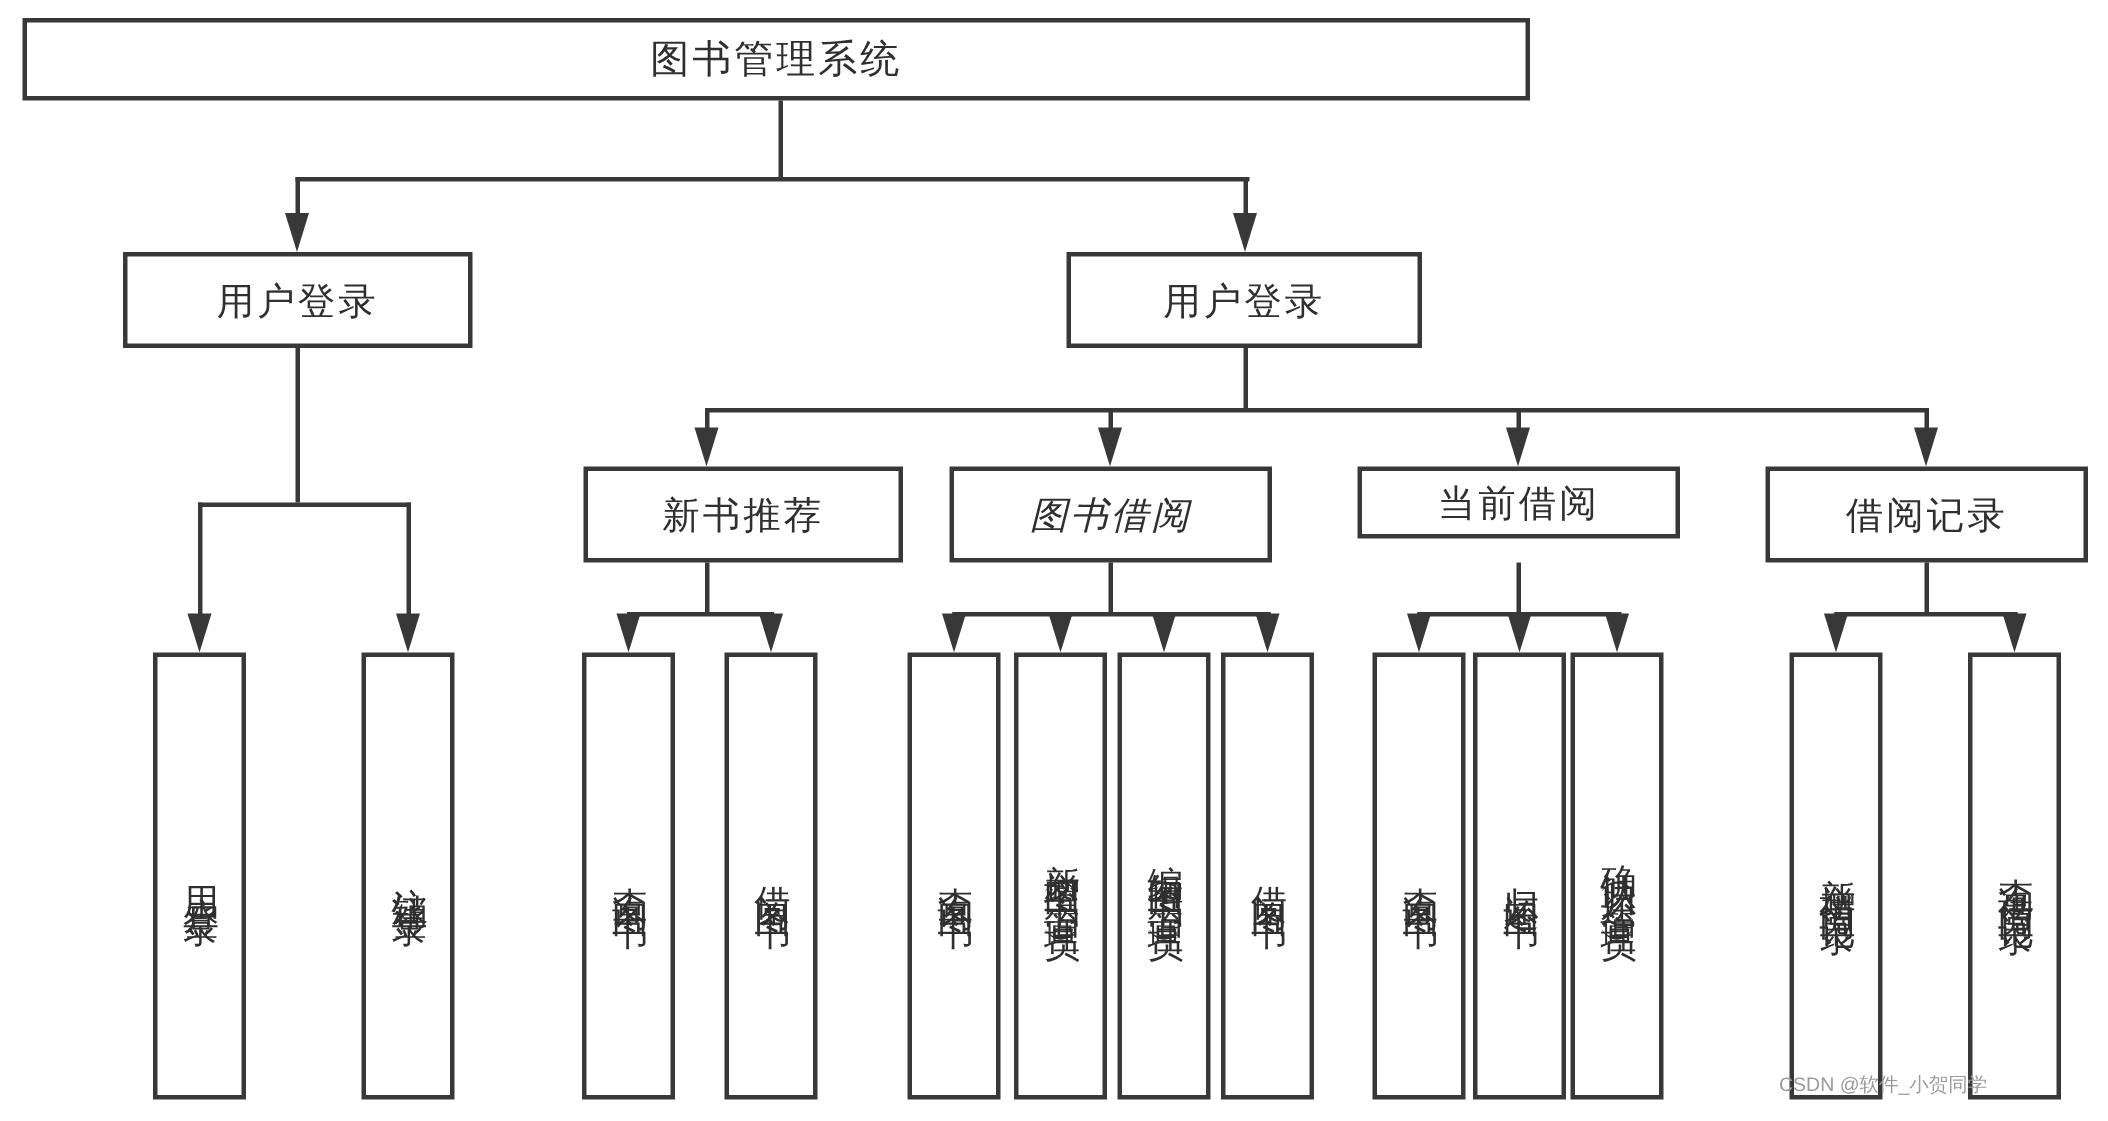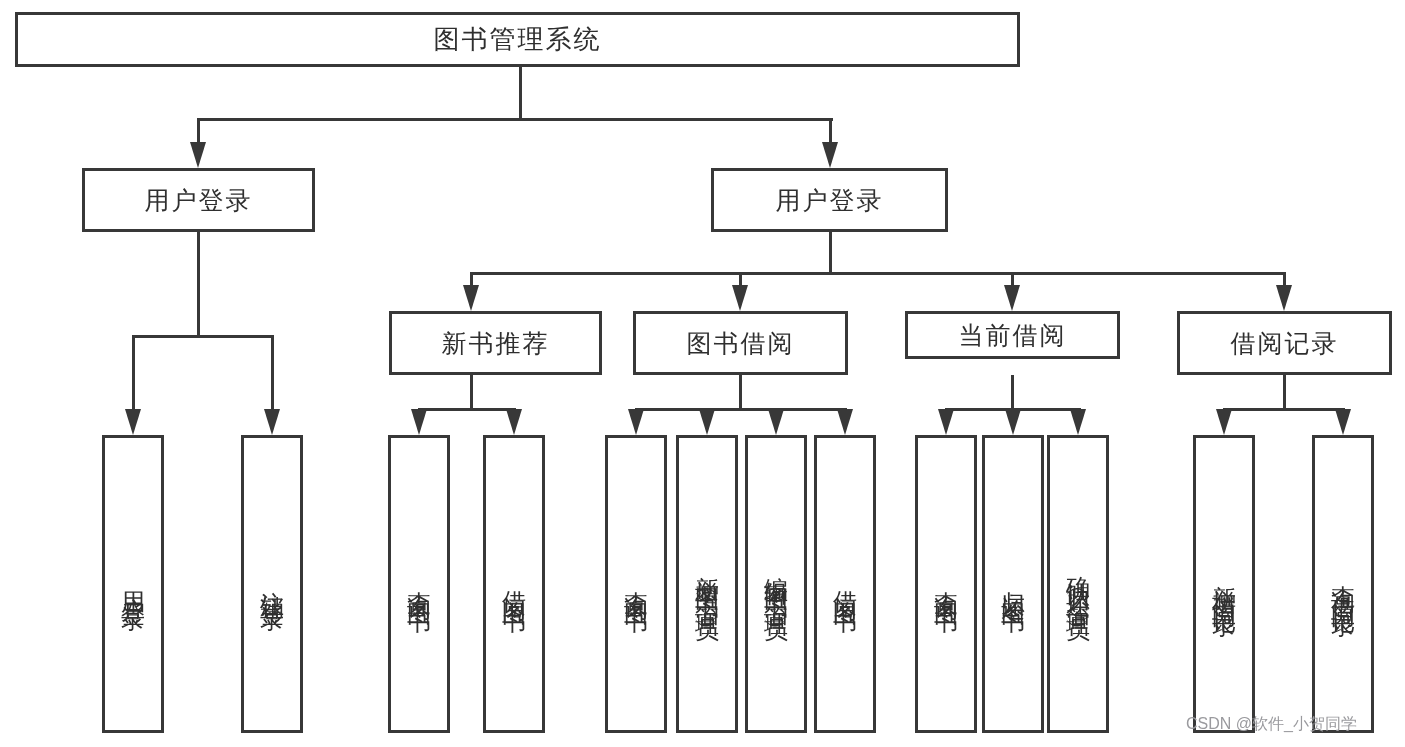--- a/index.html
+++ b/index.html
@@ -28,21 +28,21 @@
   }
   .ln{position:absolute;background:var(--line);}
   .ln.v{width:3px;}
   .ln.h{height:3px;}
   .ah{
     position:absolute;width:0;height:0;
     border-left:8px solid transparent;border-right:8px solid transparent;
     border-top:26px solid var(--line);
   }
   .watermark{
-    position:absolute;left:1186px;top:714px;font-size:16px;
+    position:absolute;left:1186px;top:714px;font-size:13px;
     color:var(--wm);white-space:nowrap;z-index:5;
   }
 </style>
 </head>
 <body>
 
 <div class="stage">
 
   <div class="box h title" style="left:15px;top:12px;width:1005px;height:55px;align-items:center;">
     <span>图书管理系统</span>
@@ -51,21 +51,21 @@
   <div class="box h" style="left:82px;top:168px;width:233px;height:64px;">
     <span>用户登录</span>
   </div>
   <div class="box h" style="left:711px;top:168px;width:237px;height:64px;">
     <span>用户登录</span>
   </div>
 
   <div class="box h" style="left:365px;top:311px;width:213px;height:64px;margin-left:24px;">
     <span>新书推荐</span>
   </div>
-  <div class="box h" style="left:633px;top:311px;width:215px;height:64px;">
+  <div class="box h" style="left:633px;top:311px;width:215px;height:64px;font-style:italic;">
     <span>图书借阅</span>
   </div>
   <div class="box h" style="left:905px;top:311px;width:215px;height:48px;">
     <span>当前借阅</span>
   </div>
   <div class="box h" style="left:1177px;top:311px;width:215px;height:64px;">
     <span>借阅记录</span>
   </div>
 
   <div class="box leaf" style="left:102px;">

